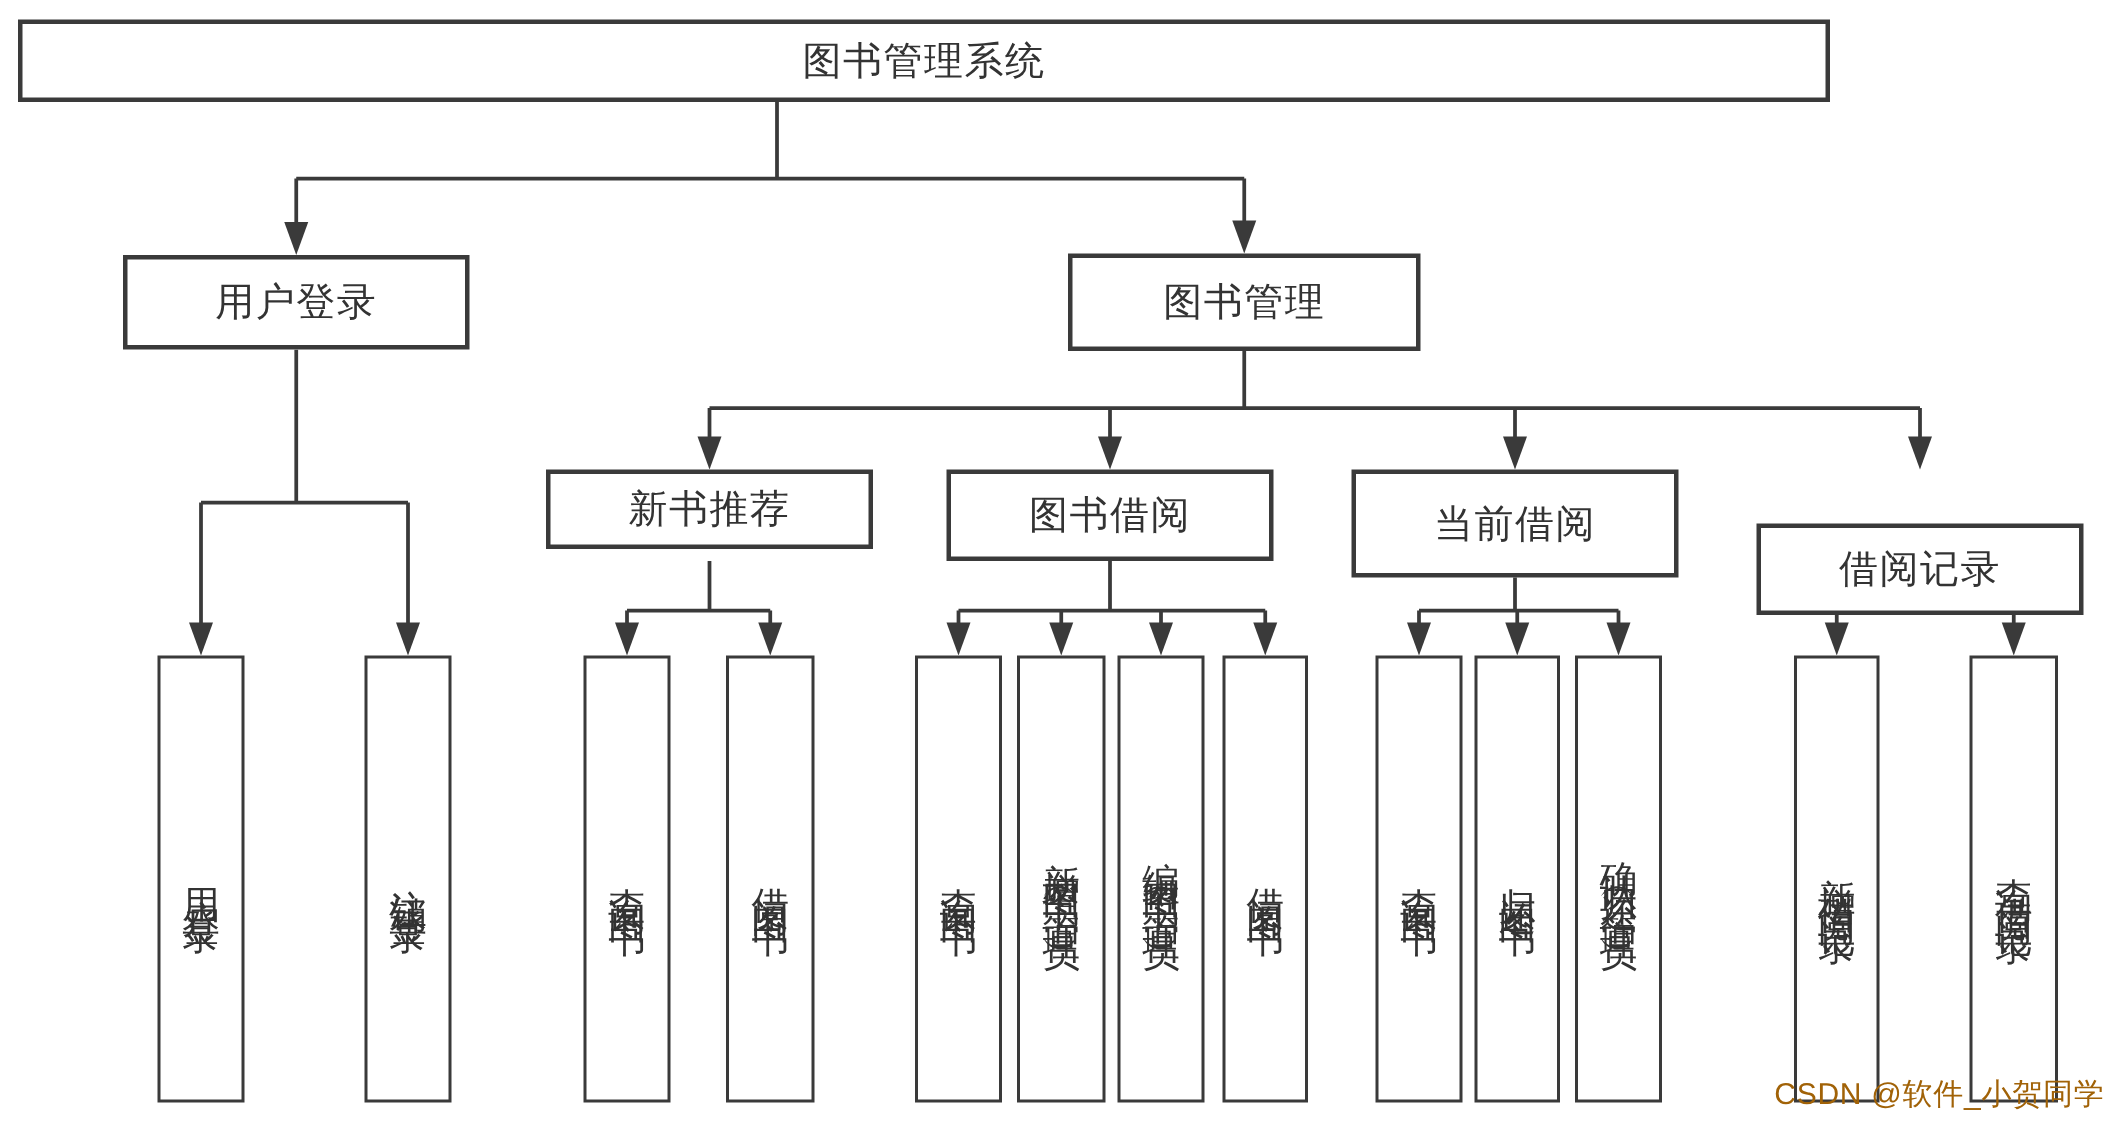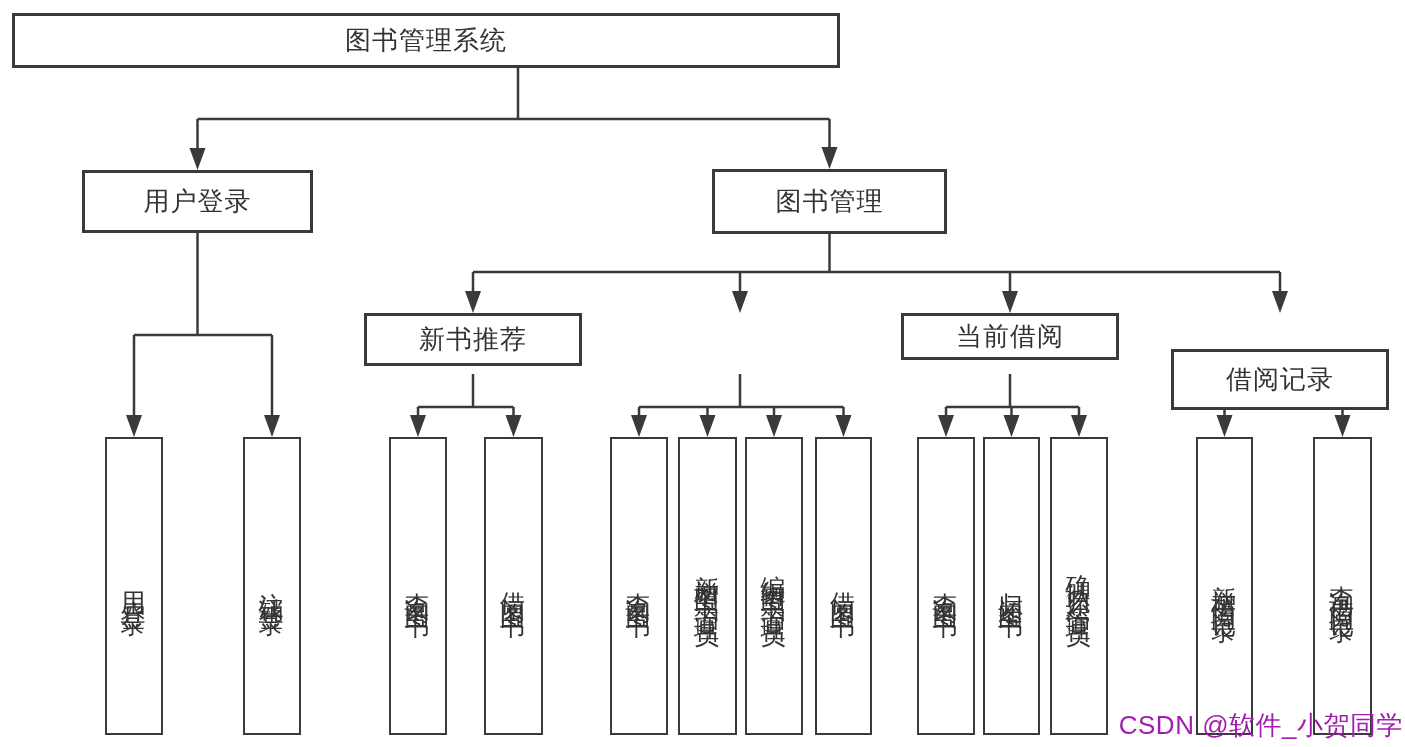--- a/index.html
+++ b/index.html
@@ -36,23 +36,23 @@
     text-orientation: mixed;
     font-size: 25px;
     letter-spacing: 7px;
     top: 437px;
     height: 298px;
   }
   .watermark {
     position: absolute;
     right: 2px;
     bottom: 4px;
-    font-size: 26px;
+    font-size: 20px;
     letter-spacing: 0.5px;
-    color: #a21caf;
+    color: #a16207;
     z-index: 10;
     white-space: nowrap;
   }
 </style>
 </head>
 <body>
 
 <div class="stage">
 
   <svg class="connectors" viewBox="0 0 1405 747" xmlns="http://www.w3.org/2000/svg">
@@ -88,27 +88,28 @@
       <polygon points="774,437 766,415 782,415"></polygon>
       <polygon points="843.5,437 835.5,415 851.5,415"></polygon>
       <polygon points="946,437 938,415 954,415"></polygon>
       <polygon points="1011.5,437 1003.5,415 1019.5,415"></polygon>
       <polygon points="1079,437 1071,415 1087,415"></polygon>
       <polygon points="1224.5,437 1216.5,415 1232.5,415"></polygon>
       <polygon points="1342.5,437 1334.5,415 1350.5,415"></polygon>
     </g>
   </svg>
 
-  <div class="box" style="left:12px; top:13px; width:828px; height:55px;">图书管理系统</div>
+  <div class="box" style="left:12px; top:13px; width:1208px; height:55px;">图书管理系统</div>
 
   <div class="box" style="left:82px; top:170px; width:231px; height:63px;">用户登录</div>
   <div class="box" style="left:712px; top:169px; width:235px; height:65px;text-align:right;">图书管理</div>
 
   <div class="box" style="left:364px; top:313px; width:218px; height:53px;">新书推荐</div>
-  <div class="box" style="left:901px; top:313px; width:218px; height:47px;">当前借阅</div>
+  <div class="box" style="left:631px; top:313px; width:218px; height:61px;">图书借阅</div>
+  <div class="box" style="left:901px; top:313px; width:218px; height:72px;">当前借阅</div>
   <div class="box" style="left:1171px; top:313px; width:218px; height:61px;margin-top:36px;">借阅记录</div>
 
   <div class="box leaf" style="left:105px; width:58px;">用户登录</div>
   <div class="box leaf" style="left:243px; width:58px;">注销登录</div>
 
   <div class="box leaf" style="left:389px; width:58px;">查询图书</div>
   <div class="box leaf" style="left:484px; width:59px;">借阅图书</div>
 
   <div class="box leaf" style="left:610px; width:58px;">查询图书</div>
   <div class="box leaf" style="left:678px; width:59px;">新增图书（管理员）</div>

